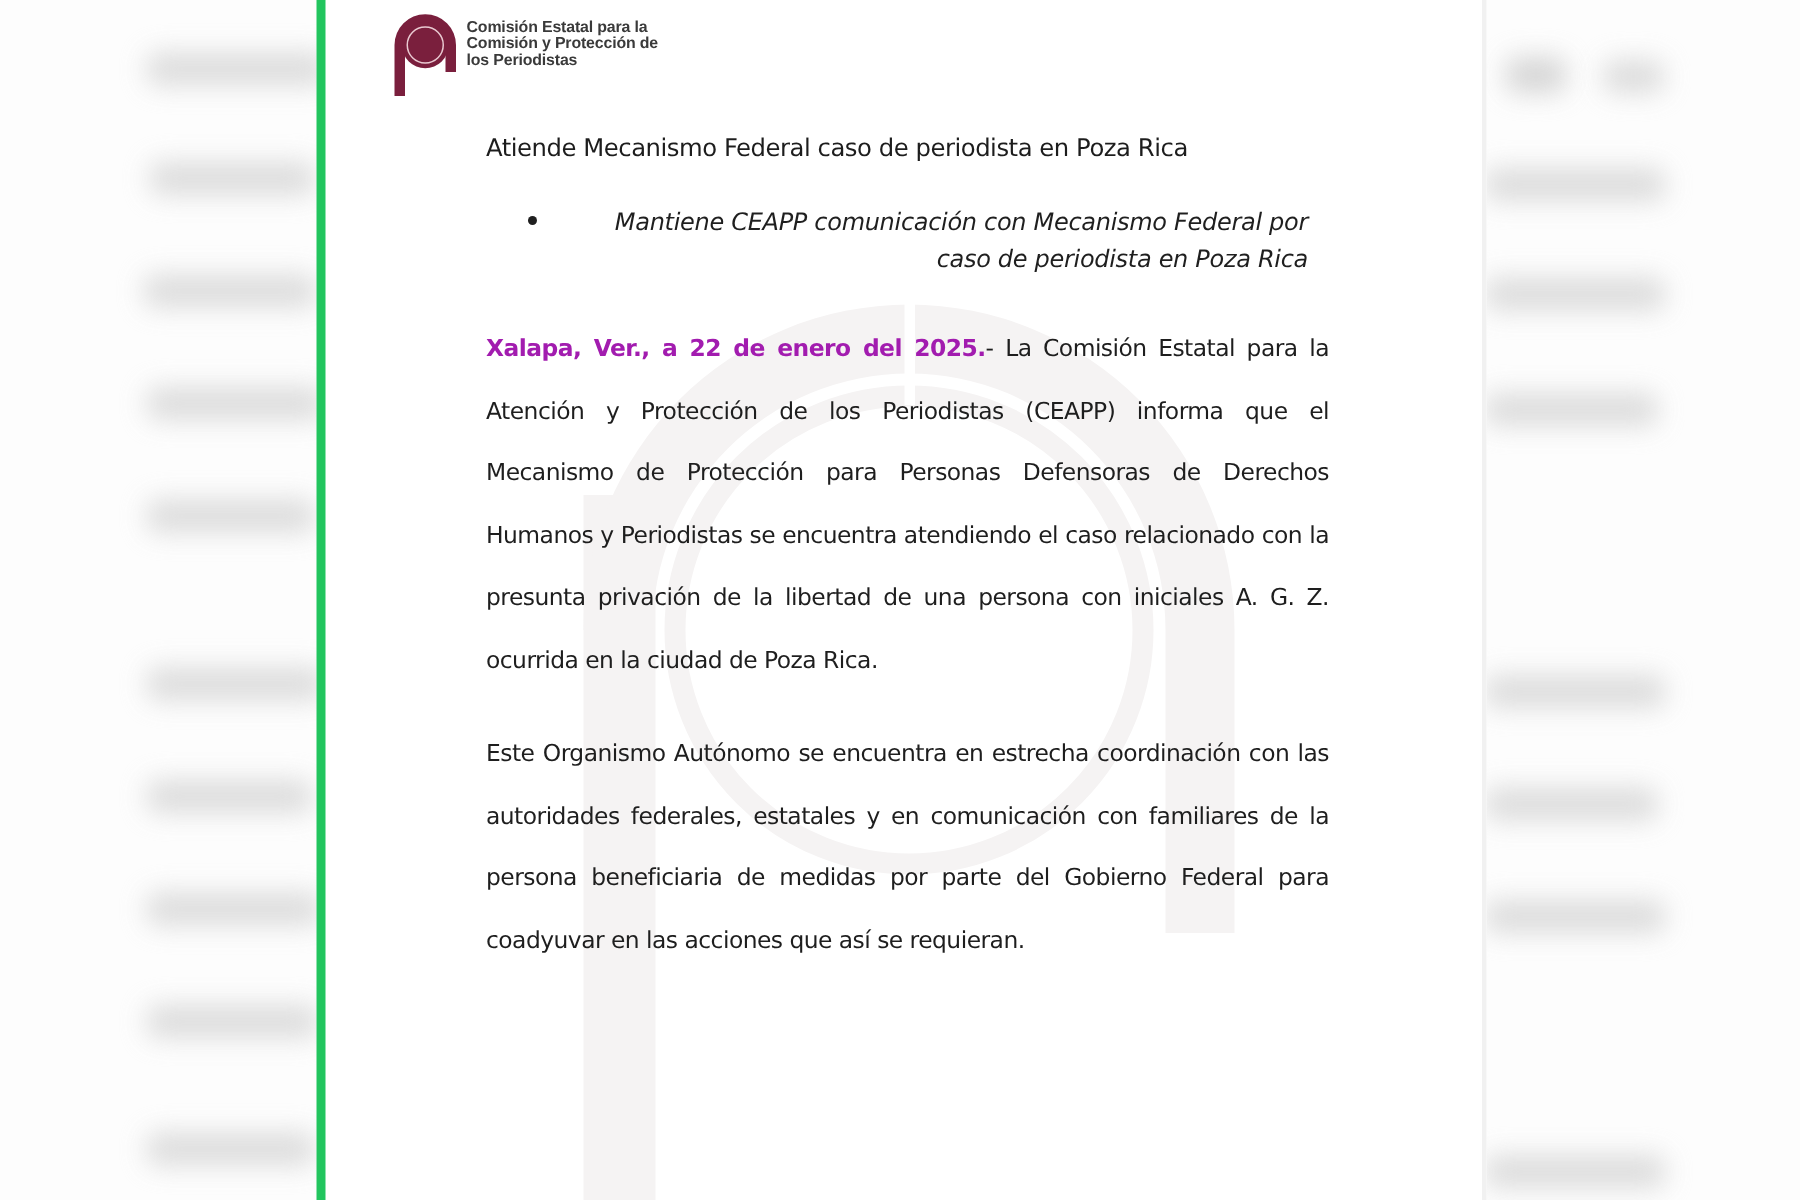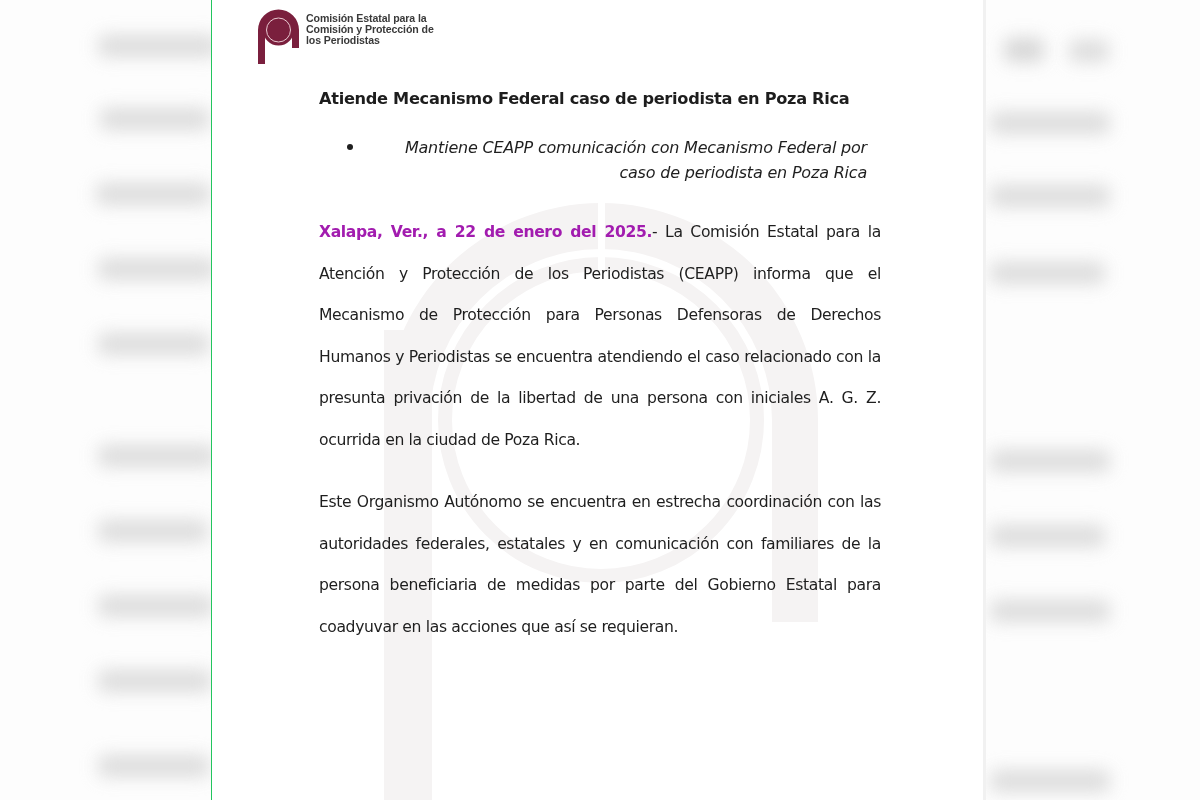--- a/index.html
+++ b/index.html
@@ -20,21 +20,21 @@
       background: #d6d6d6;
       filter: blur(9px);
       border-radius: 6px;
       opacity: .85;
     }
 
     
     .page {
       position: absolute; left: 211px; top: 0; width: 771px; height: 800px;
       background: #ffffff;
-      border-left: 1px solid #22c55e;
+      border-left: 6px solid #22c55e;
       border-right: 3px solid #f1f1f1;
       overflow: hidden;
     }
 
     
     .watermark { position: absolute; left: 0; top: 0; width: 771px; height: 800px; pointer-events: none; }
 
     
     .logo { position: absolute; left: 44px; top: 8px; width: 45px; height: 56px; }
     .logo-text {
@@ -42,21 +42,20 @@
       font-family: "Liberation Sans", sans-serif;
       font-size: 10.6px; line-height: 11.2px; color: #3a3a3a; font-weight: bold;
       letter-spacing: -0.1px;
     }
     .logo-text div { white-space: nowrap; }
 
     .title {
       position: absolute; left: 107px; top: 89px;
       font-size: 16.2px; color: #1d1d1d; white-space: nowrap;
       letter-spacing: -0.3px;
-      font-weight: bold;
     }
 
     .bullet-list { position: absolute; left: 131px; top: 131px; width: 520px; margin: 4px; padding: 0; list-style: none; text-align: right; }
     .bullet-item { position: relative; padding-left: 23px; font-style: italic; font-size: 16px; line-height: 25px; color: #1f1f1f; letter-spacing: -0.2px; }
     .bullet-dot { position: absolute; left: 0; top: 9px; width: 6px; height: 6px; border-radius: 50%; background: #1f1f1f; }
 
     .para {
       position: absolute; left: 107px; width: 562px;
       font-size: 15.6px; line-height: 41.5px; color: #1e1e1e;
       text-align: justify; text-align-last: left;
@@ -128,17 +127,17 @@
 
     <ul class="bullet-list">
       <li class="bullet-item">
         <span class="bullet-dot"></span>
         <span>Mantiene CEAPP comunicación con Mecanismo Federal por caso de periodista en Poza Rica</span>
       </li>
     </ul>
 
     <p class="para p1"><b>Xalapa, Ver., a 22 de enero del 2025.</b><span>- La Comisión Estatal para la Atención y Protección de los Periodistas (CEAPP) informa que el Mecanismo de Protección para Personas Defensoras de Derechos Humanos y Periodistas se encuentra atendiendo el caso relacionado con la presunta privación de la libertad de una persona con iniciales A. G. Z. ocurrida en la ciudad de Poza Rica.</span></p>
 
-    <p class="para p2">Este Organismo Autónomo se encuentra en estrecha coordinación con las autoridades federales, estatales y en comunicación con familiares de la persona beneficiaria de medidas por parte del Gobierno Estatal para coadyuvar en las acciones que así se requieran.</p>
+    <p class="para p2">Este Organismo Autónomo se encuentra en estrecha coordinación con las autoridades federales, estatales y en comunicación con familiares de la persona beneficiaria de medidas por parte del Gobierno Federal para coadyuvar en las acciones que así se requieran.</p>
 
 
   </div>
 </div>
 
 </body></html>

